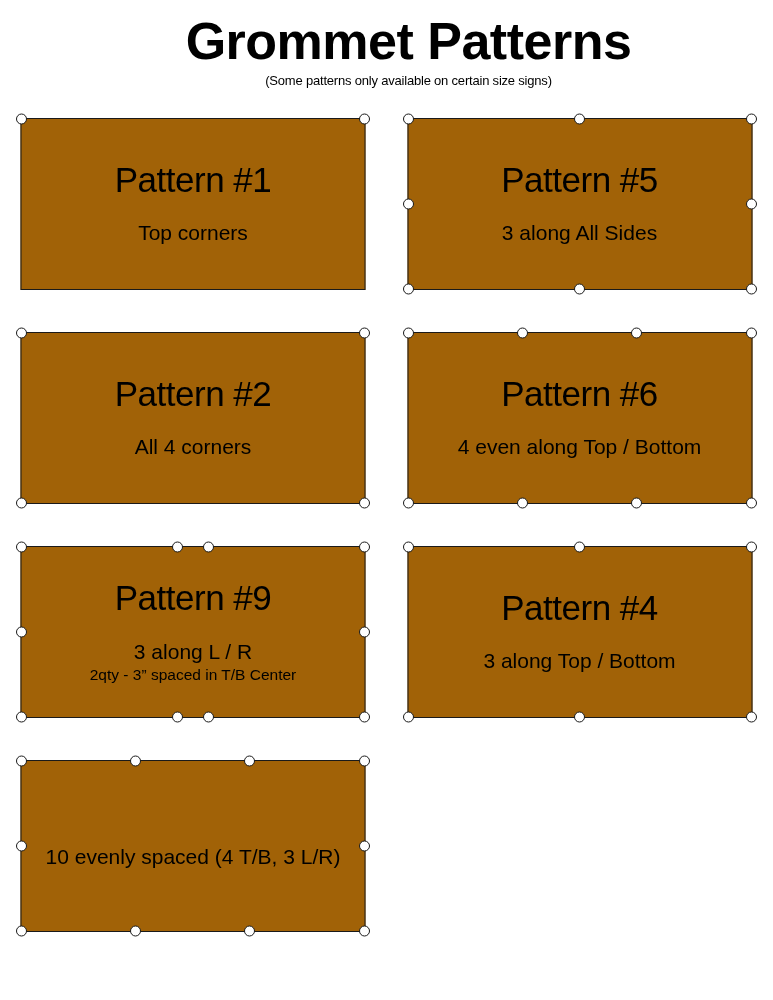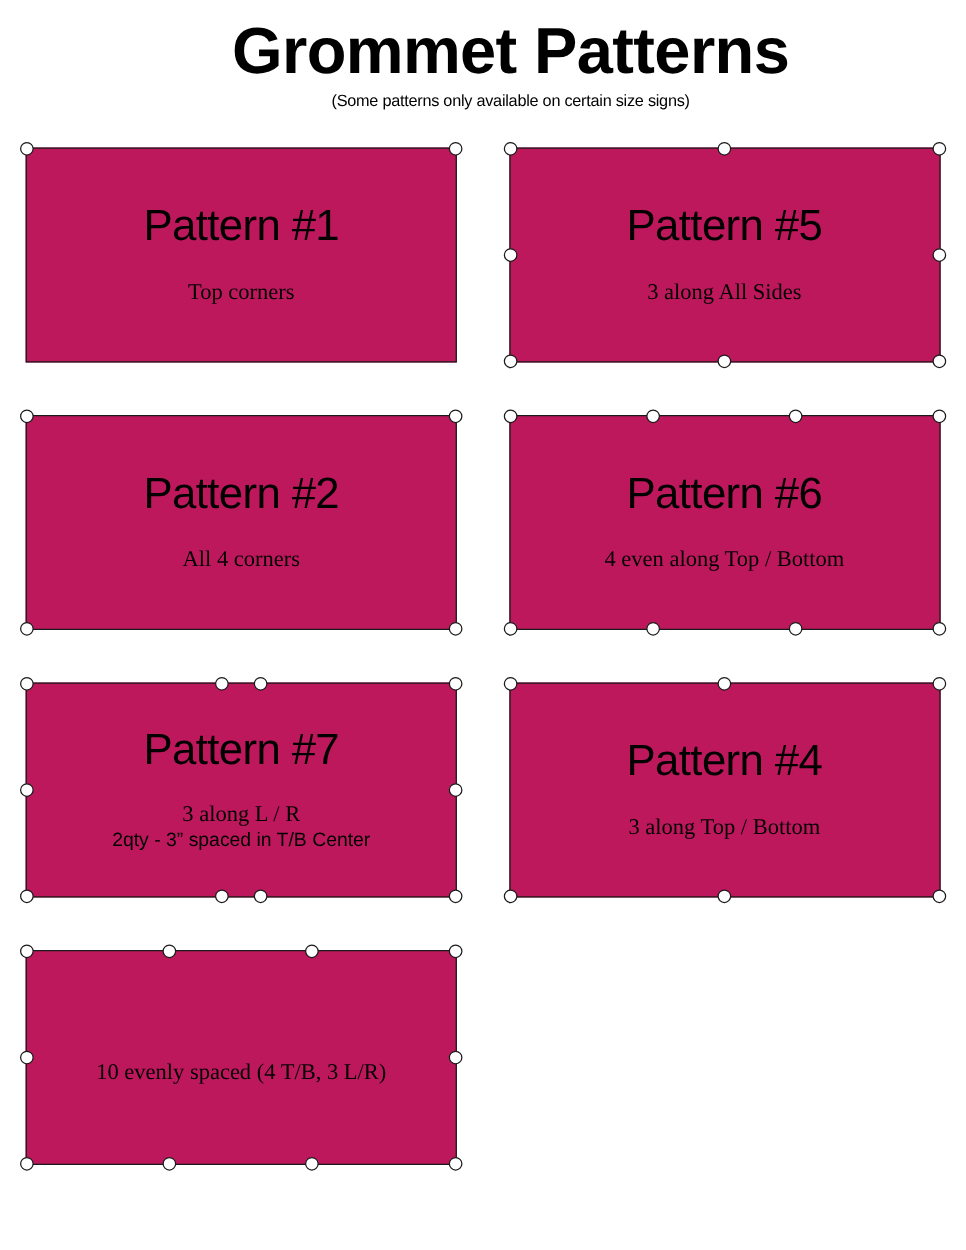--- a/index.html
+++ b/index.html
@@ -53,21 +53,21 @@
   }
   .panel {
     position: absolute;
     left: 50%;
     transform: translateX(-50%);
     top: 14px;
     width: 345px;
     height: 172px;
     border: 1.5px solid #1a1a1a;
     box-sizing: border-box;
-    background: #be185d;
+    background: #a16207;
   }
   .panel-text {
     position: absolute;
     left: 0;
     right: 0;
     top: 0;
     bottom: 0;
     display: flex;
     flex-direction: column;
     align-items: center;
@@ -75,25 +75,24 @@
     text-align: center;
     padding: 0 14px;
   }
   .panel-title {
     font-size: 35px;
     font-weight: normal;
     line-height: 1.05;
     letter-spacing: -0.5px;
   }
   .panel-sub {
-    font-size: 18px;
+    font-size: 21px;
     margin-top: 22px;
     line-height: 1.25;
     white-space: nowrap;
-    font-family: Liberation Serif, serif;
   }
   .panel-sub2 {
     font-size: 15.5px;
     margin-top: 0;
     line-height: 1.25;
     white-space: nowrap;
   }
   .grommet {
     position: absolute;
     width: 11px;
@@ -166,21 +165,21 @@
           <div class="grommet" style="left: 100%; top: 0%;"></div>
           <div class="grommet" style="left: 0%; top: 100%;"></div>
           <div class="grommet" style="left: 33.3%; top: 100%;"></div>
           <div class="grommet" style="left: 66.6%; top: 100%;"></div>
           <div class="grommet" style="left: 100%; top: 100%;"></div>
         </div>
       </div>
       <div class="cell">
         <div class="panel">
           <div class="panel-text">
-            <div class="panel-title">Pattern #7</div>
+            <div class="panel-title">Pattern #9</div>
             <div class="panel-sub">3 along L / R</div>
             <div class="panel-sub2">2qty - 3” spaced in T/B Center</div>
           </div>
           <div class="grommet" style="left: 0%; top: 0%;"></div>
           <div class="grommet" style="left: 45.5%; top: 0%;"></div>
           <div class="grommet" style="left: 54.5%; top: 0%;"></div>
           <div class="grommet" style="left: 100%; top: 0%;"></div>
           <div class="grommet" style="left: 0%; top: 50%;"></div>
           <div class="grommet" style="left: 100%; top: 50%;"></div>
           <div class="grommet" style="left: 0%; top: 100%;"></div>

